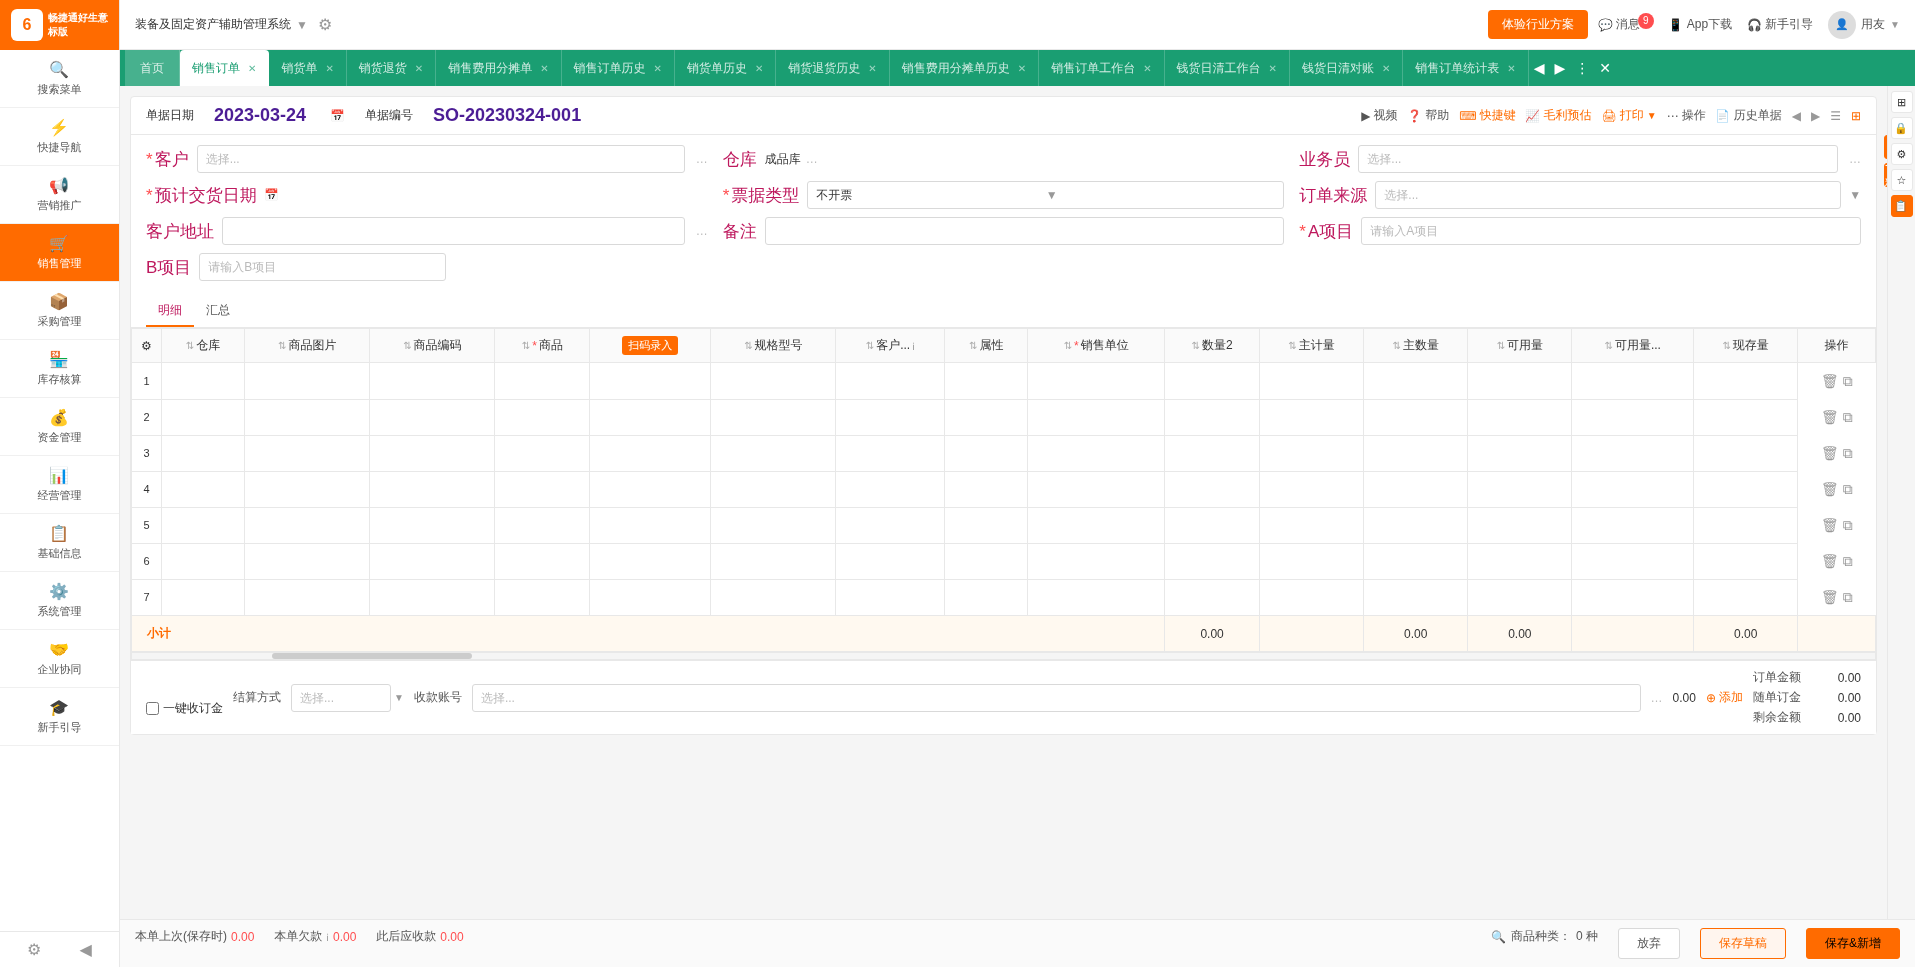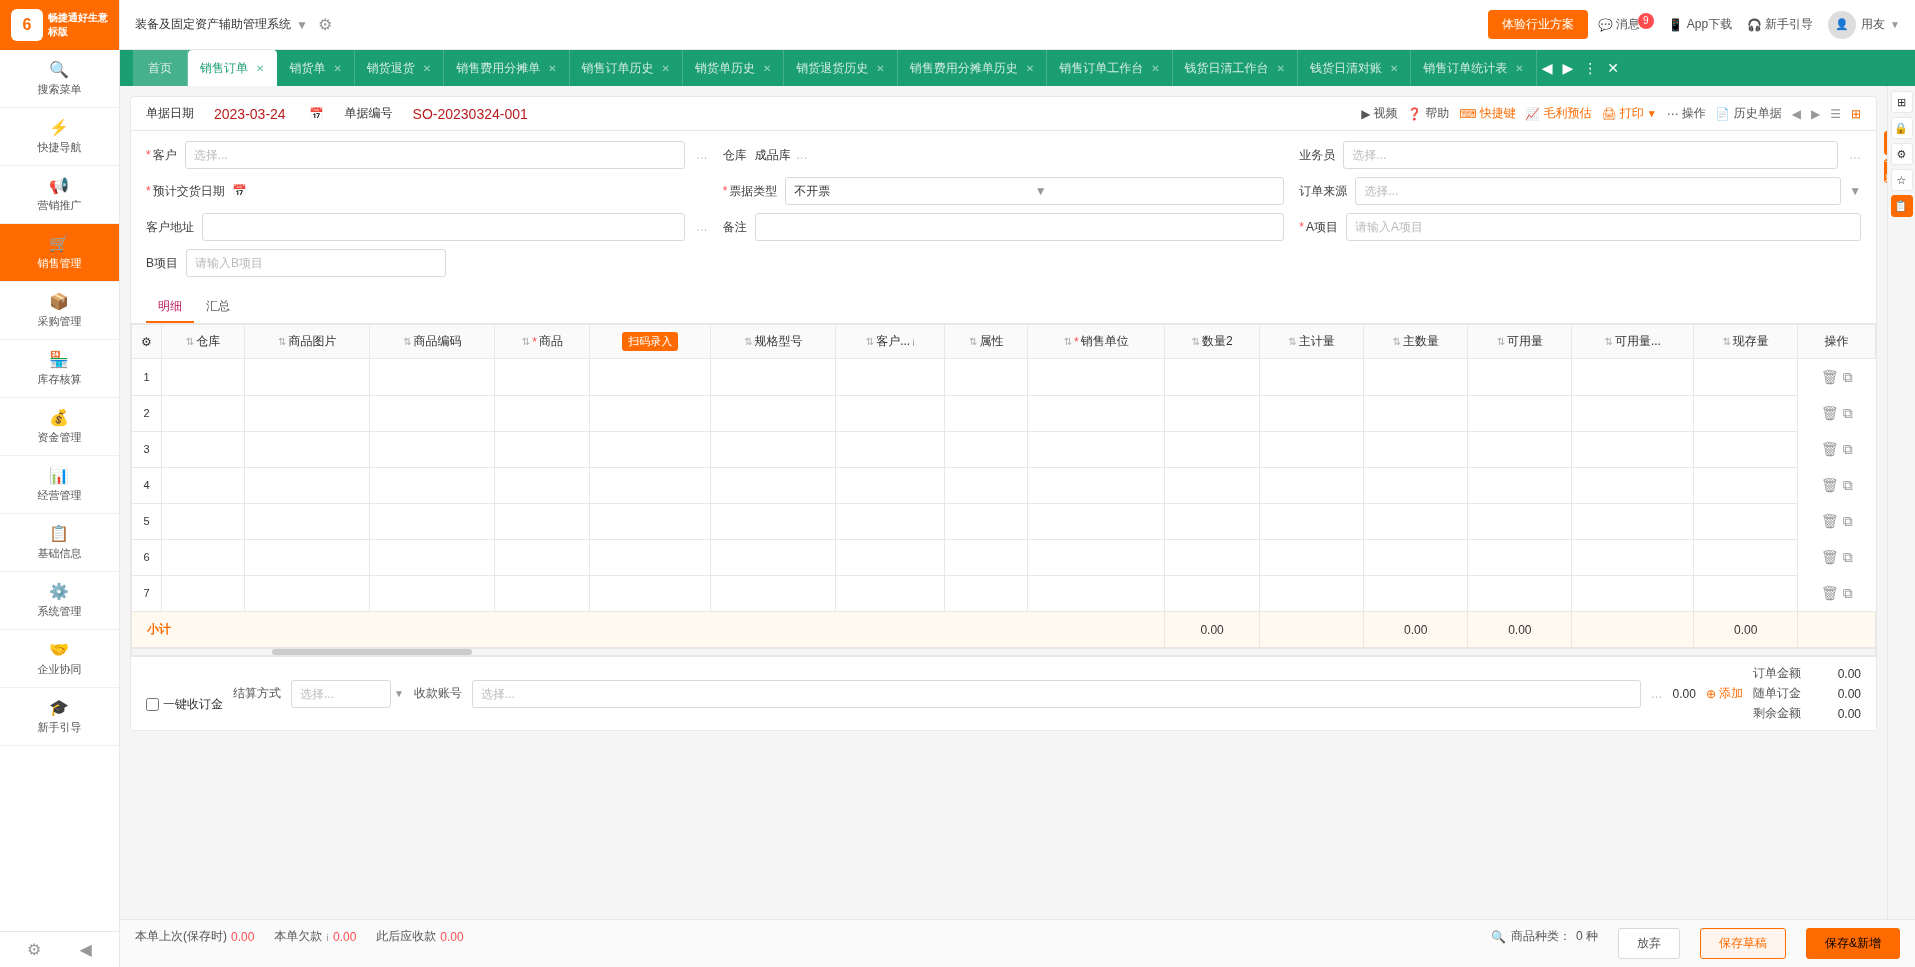--- a/index.html
+++ b/index.html
@@ -22,46 +22,46 @@
     .topbar { height: 50px; background: #fff; display: flex; align-items: center; padding: 0 15px; border-bottom: 1px solid #e8e8e8; gap: 10px; }
     .topbar-title-dropdown { display: flex; align-items: center; gap: 5px; cursor: pointer; }
     .topbar-spacer { flex: 1; }
     .topbar-btn { background: #ff6b00; color: white; border: none; border-radius: 4px; padding: 6px 14px; cursor: pointer; font-size: 12px; }
     .topbar-actions { display: flex; align-items: center; gap: 15px; font-size: 12px; color: #555; }
     .topbar-actions .badge { background: #ff4d4f; color: white; border-radius: 50%; width: 16px; height: 16px; font-size: 10px; display: inline-flex; align-items: center; justify-content: center; margin-left: -5px; margin-top: -8px; vertical-align: top; }
     .topbar-user { display: flex; align-items: center; gap: 5px; cursor: pointer; }
     .avatar { width: 28px; height: 28px; background: #ddd; border-radius: 50%; display: flex; align-items: center; justify-content: center; font-size: 11px; }
 
     
-    .tabs-bar { background: #1a9e72; display: flex; align-items: center; padding: 0 13px; height: 36px; overflow: hidden; }
+    .tabs-bar { background: #1a9e72; display: flex; align-items: center; padding: 0 5px; height: 36px; overflow: hidden; }
     .tab { padding: 0 12px; height: 36px; display: flex; align-items: center; gap: 5px; cursor: pointer; color: rgba(255,255,255,0.8); font-size: 12px; white-space: nowrap; border-right: 1px solid rgba(255,255,255,0.2); }
     .tab.active { background: white; color: #1a9e72; border-radius: 4px 4px 0 0; }
     .tab .close { font-size: 10px; opacity: 0.7; margin-left: 3px; }
     .tab-arrow { color: white; padding: 0 5px; cursor: pointer; font-size: 14px; }
     .tab-home { background: rgba(255,255,255,0.2); padding: 0 15px; }
 
     
     .content { flex: 1; background: #f5f5f5; overflow: auto; padding: 10px; }
 
     
     .form-card { background: white; border: 1px solid #e8e8e8; border-radius: 4px; }
 
     
     .form-header { display: flex; align-items: center; padding: 8px 15px; border-bottom: 1px solid #e8e8e8; gap: 20px; }
     .form-header-actions { margin-left: auto; display: flex; gap: 10px; align-items: center; font-size: 12px; color: #555; }
     .form-header-label { color: #333; font-size: 12px; }
-    .form-header-value { color: #b91c1c; font-size: 14px; font-weight: 400; }
+    .form-header-value { color: #4c1d95; font-size: 18px; font-weight: 700; }
     .date-icon { color: #999; margin-left: 4px; cursor: pointer; }
     .right-panel-icon { width: 24px; height: 24px; background: white; border: 1px solid #e8e8e8; border-radius: 3px; display: flex; align-items: center; justify-content: center; cursor: pointer; font-size: 12px; }
 
     
     .form-fields { padding: 10px 15px; display: grid; gap: 8px; }
     .form-row { display: flex; align-items: center; gap: 15px; }
     .form-field { display: flex; align-items: center; gap: 8px; flex: 1; }
-    .form-field label { font-size: 12px; color: #404040; white-space: nowrap; }
+    .form-field label { font-size: 17px; color: #be185d; white-space: nowrap; }
     .form-field label.required::before { content: '*'; color: #ff4d4f; margin-right: 2px; }
     .form-input { flex: 1; height: 28px; border: 1px solid #d9d9d9; border-radius: 3px; padding: 0 8px; font-size: 12px; color: #333; background: white; outline: none; }
     .form-input::placeholder { color: #bbb; }
     .form-input-dots { color: #bbb; margin-left: 3px; cursor: pointer; }
     .form-select { display: flex; align-items: center; flex: 1; height: 28px; border: 1px solid #d9d9d9; border-radius: 3px; padding: 0 8px; font-size: 12px; background: white; cursor: pointer; }
     .form-select span { flex: 1; }
     .form-select .arrow { color: #999; }
     .orange-text { color: #ff6b00; }
 
     

